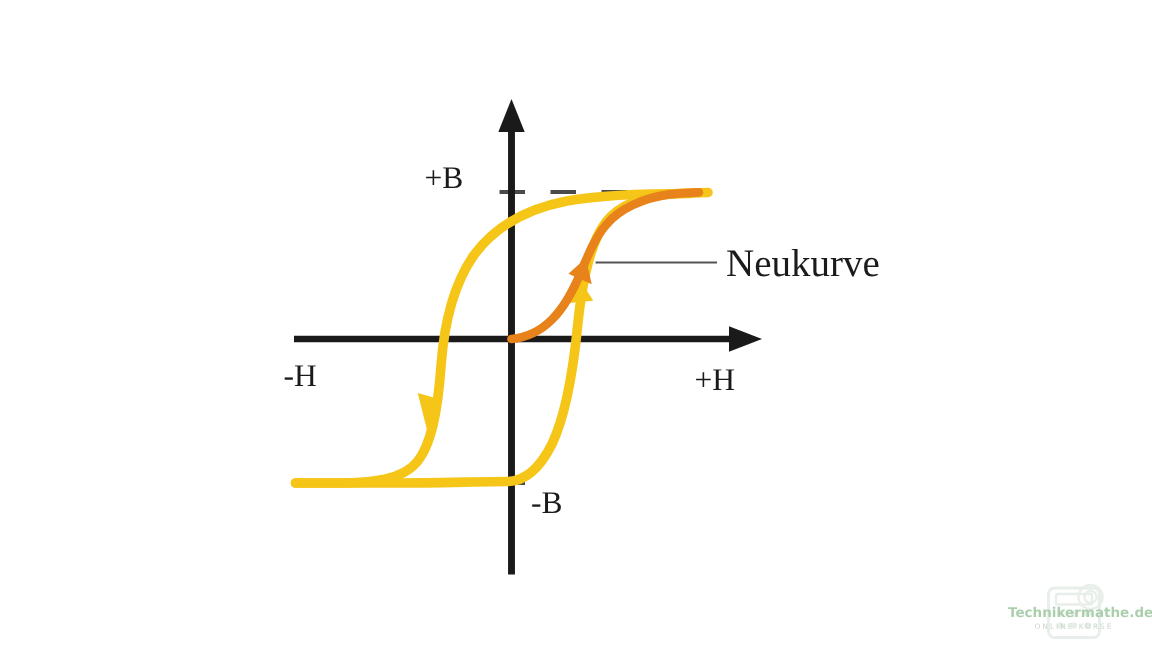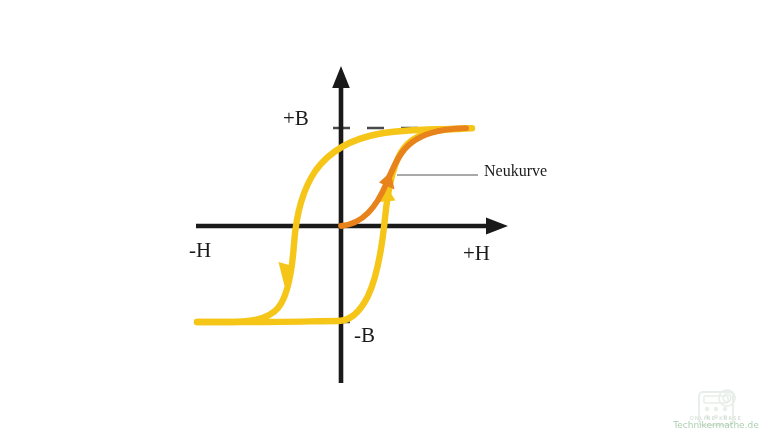--- a/index.html
+++ b/index.html
@@ -26,21 +26,21 @@
     position: absolute;
     color: #1a1a1a;
     font-family: "Liberation Serif", "DejaVu Serif", serif;
     white-space: nowrap;
     line-height: 1;
   }
   #label-plus-b  { left: 283px; top: 108px; font-size: 21px; }
   #label-minus-b { left: 354px; top: 325px; font-size: 21px; }
   #label-minus-h { left: 189px; top: 240px; font-size: 21px; }
   #label-plus-h  { left: 463px; top: 243px; font-size: 21px; }
-  #label-neukurve{ left: 484px; top: 163px; font-size: 16px; color: #1b1b1b; }
+  #label-neukurve{ left: 484px; top: 163px; font-size: 26px; color: #1b1b1b; }
 
   
   #watermark {
     position: absolute;
     left: 672px;
     top: 388px;
     width: 88px;
     height: 42px;
     opacity: 0.55;
   }
@@ -48,26 +48,26 @@
     position: absolute;
     left: 22px;
     top: 0px;
     width: 46px;
     height: 40px;
     opacity: 0.35;
   }
   #watermark .wm-title {
     position: absolute;
     left: 0;
-    top: 32px;
+    top: 16px;
     width: 88px;
     text-align: center;
     font-family: "DejaVu Sans", sans-serif;
     font-size: 9px;
-    font-weight: normal;
+    font-weight: bold;
     color: #67a86b;
     letter-spacing: 0px;
   }
   #watermark .wm-sub {
     position: absolute;
     left: 0;
     top: 27px;
     width: 88px;
     text-align: center;
     font-family: "DejaVu Sans", sans-serif;

